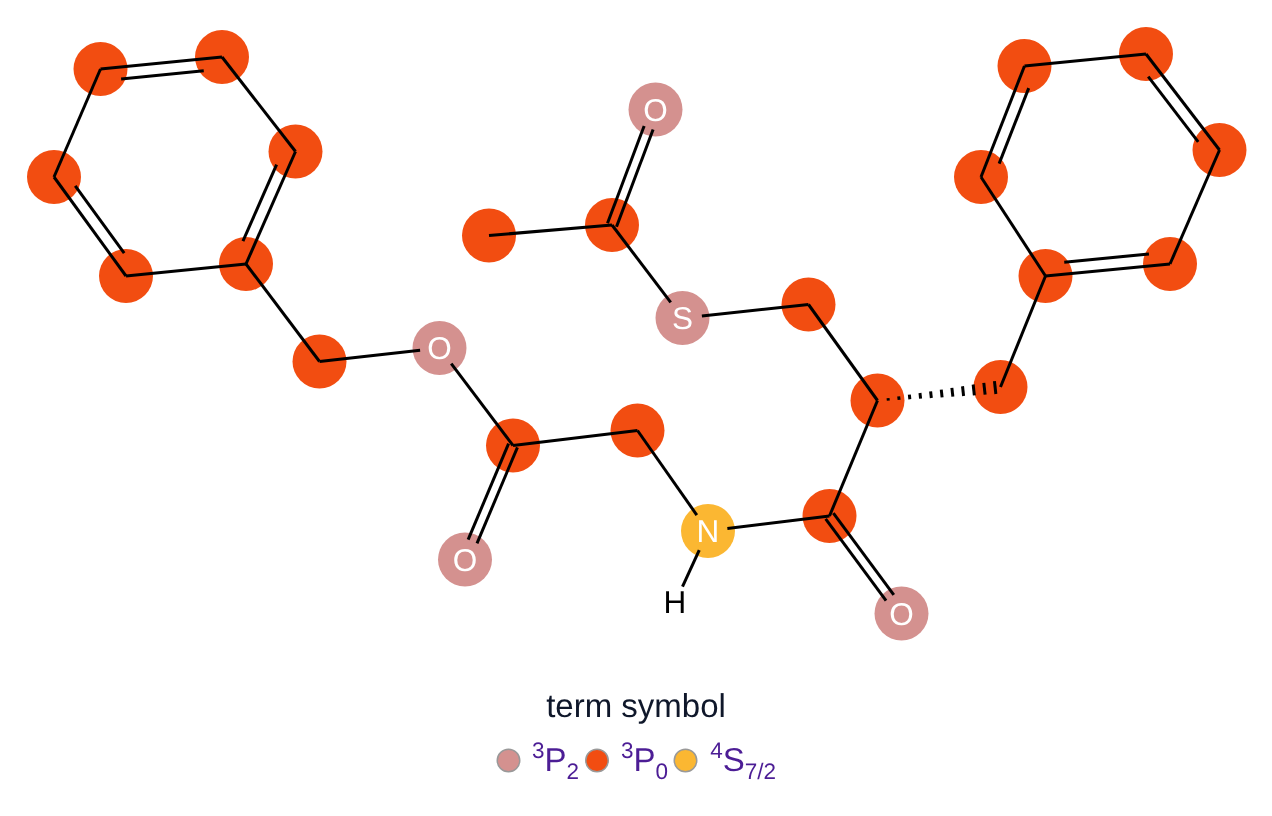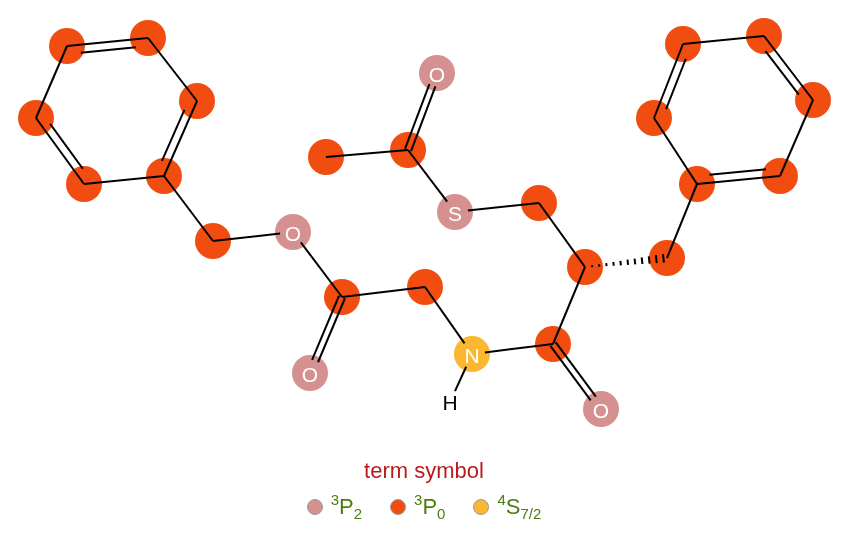--- a/index.html
+++ b/index.html
@@ -2,22 +2,22 @@
 <html><head>
 <meta charset="utf-8">
 <style>
   html, body { margin:0; padding:0; background:#ffffff; }
   body { width:848px; height:544px; overflow:hidden; font-family:"Liberation Sans", sans-serif; }
   #stage { position:relative; width:848px; height:544px; }
   svg { position:absolute; left:0; top:0; }
   .atom-label { font-family:"Liberation Sans", sans-serif; font-size:21px; fill:#ffffff; text-anchor:middle; dominant-baseline:central; }
   .h-label { font-family:"Liberation Sans", sans-serif; font-size:21px; fill:#000000; text-anchor:middle; dominant-baseline:central; }
   .legend { position:absolute; left:0; top:458px; width:848px; text-align:center; }
-  .legend-title { font-size:22px; color:#b91c1c; }
-  .legend-items { display:flex; justify-content:center; align-items:center; gap:28px; margin-top:10px; font-size:22px; color:#4d7c0f; }
+  .legend-title { font-size:22px; color:#0f172a; }
+  .legend-items { display:flex; justify-content:center; align-items:center; gap:4px; margin-top:10px; font-size:22px; color:#4c1d95; }
   .legend-item { display:flex; align-items:center; gap:8px; }
   .swatch { width:16px; height:16px; border-radius:50%; border:1.5px solid #999; box-sizing:border-box; }
   sup { font-size:15px; vertical-align:9px; line-height:0; }
   sub { font-size:15px; vertical-align:-5px; line-height:0; }
 </style>
 </head>
 <body>
 
 <div id="stage">
   <svg id="mol" width="848" height="450" viewBox="0 0 848 450">

